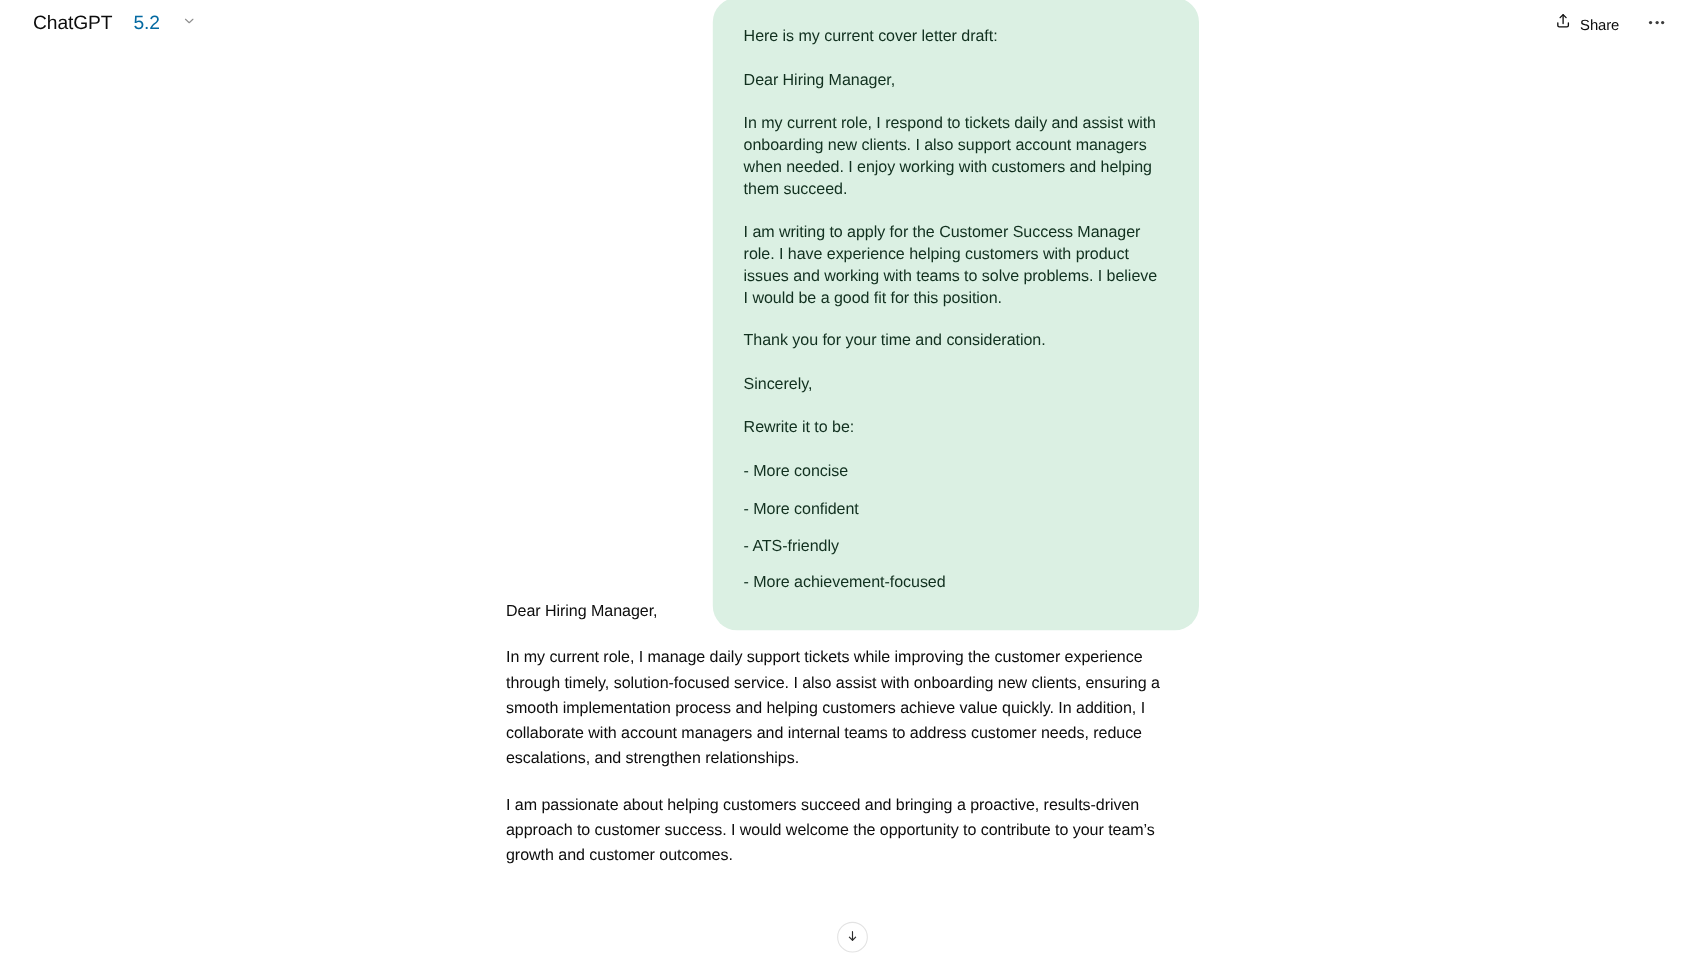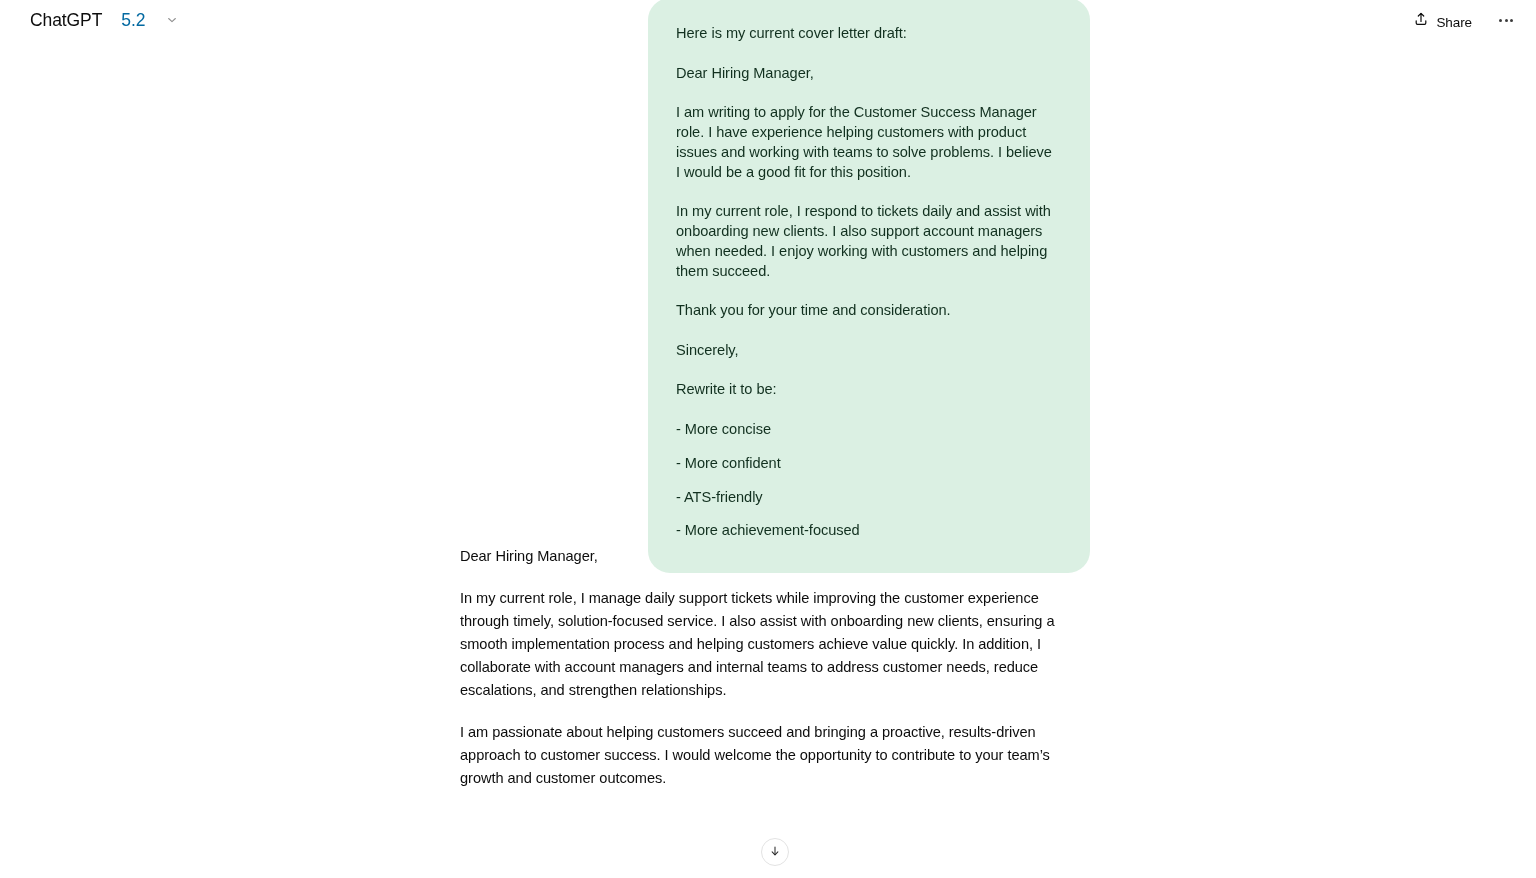--- a/index.html
+++ b/index.html
@@ -183,22 +183,22 @@
     </button>
   </div>
 </div>
 
 <div class="conversation">
 
   <div class="user-turn">
     <div class="user-bubble">
       <p>Here is my current cover letter draft:</p>
       <p>Dear Hiring Manager,</p>
+      <p>In my current role, I respond to tickets daily and assist with onboarding new clients. I also support account managers when needed. I enjoy working with customers and helping them succeed.</p>
       <p>I am writing to apply for the Customer Success Manager role. I have experience helping customers with product issues and working with teams to solve problems. I believe I would be a good fit for this position.</p>
-      <p>In my current role, I respond to tickets daily and assist with onboarding new clients. I also support account managers when needed. I enjoy working with customers and helping them succeed.</p>
       <p>Thank you for your time and consideration.</p>
       <p class="tight">Sincerely,</p>
       <p>Rewrite it to be:</p>
       <p class="tight">- More concise</p>
       <p class="tight">- More confident</p>
       <p class="tight">- ATS-friendly</p>
       <p class="tight">- More achievement-focused</p>
     </div>
   </div>
 

